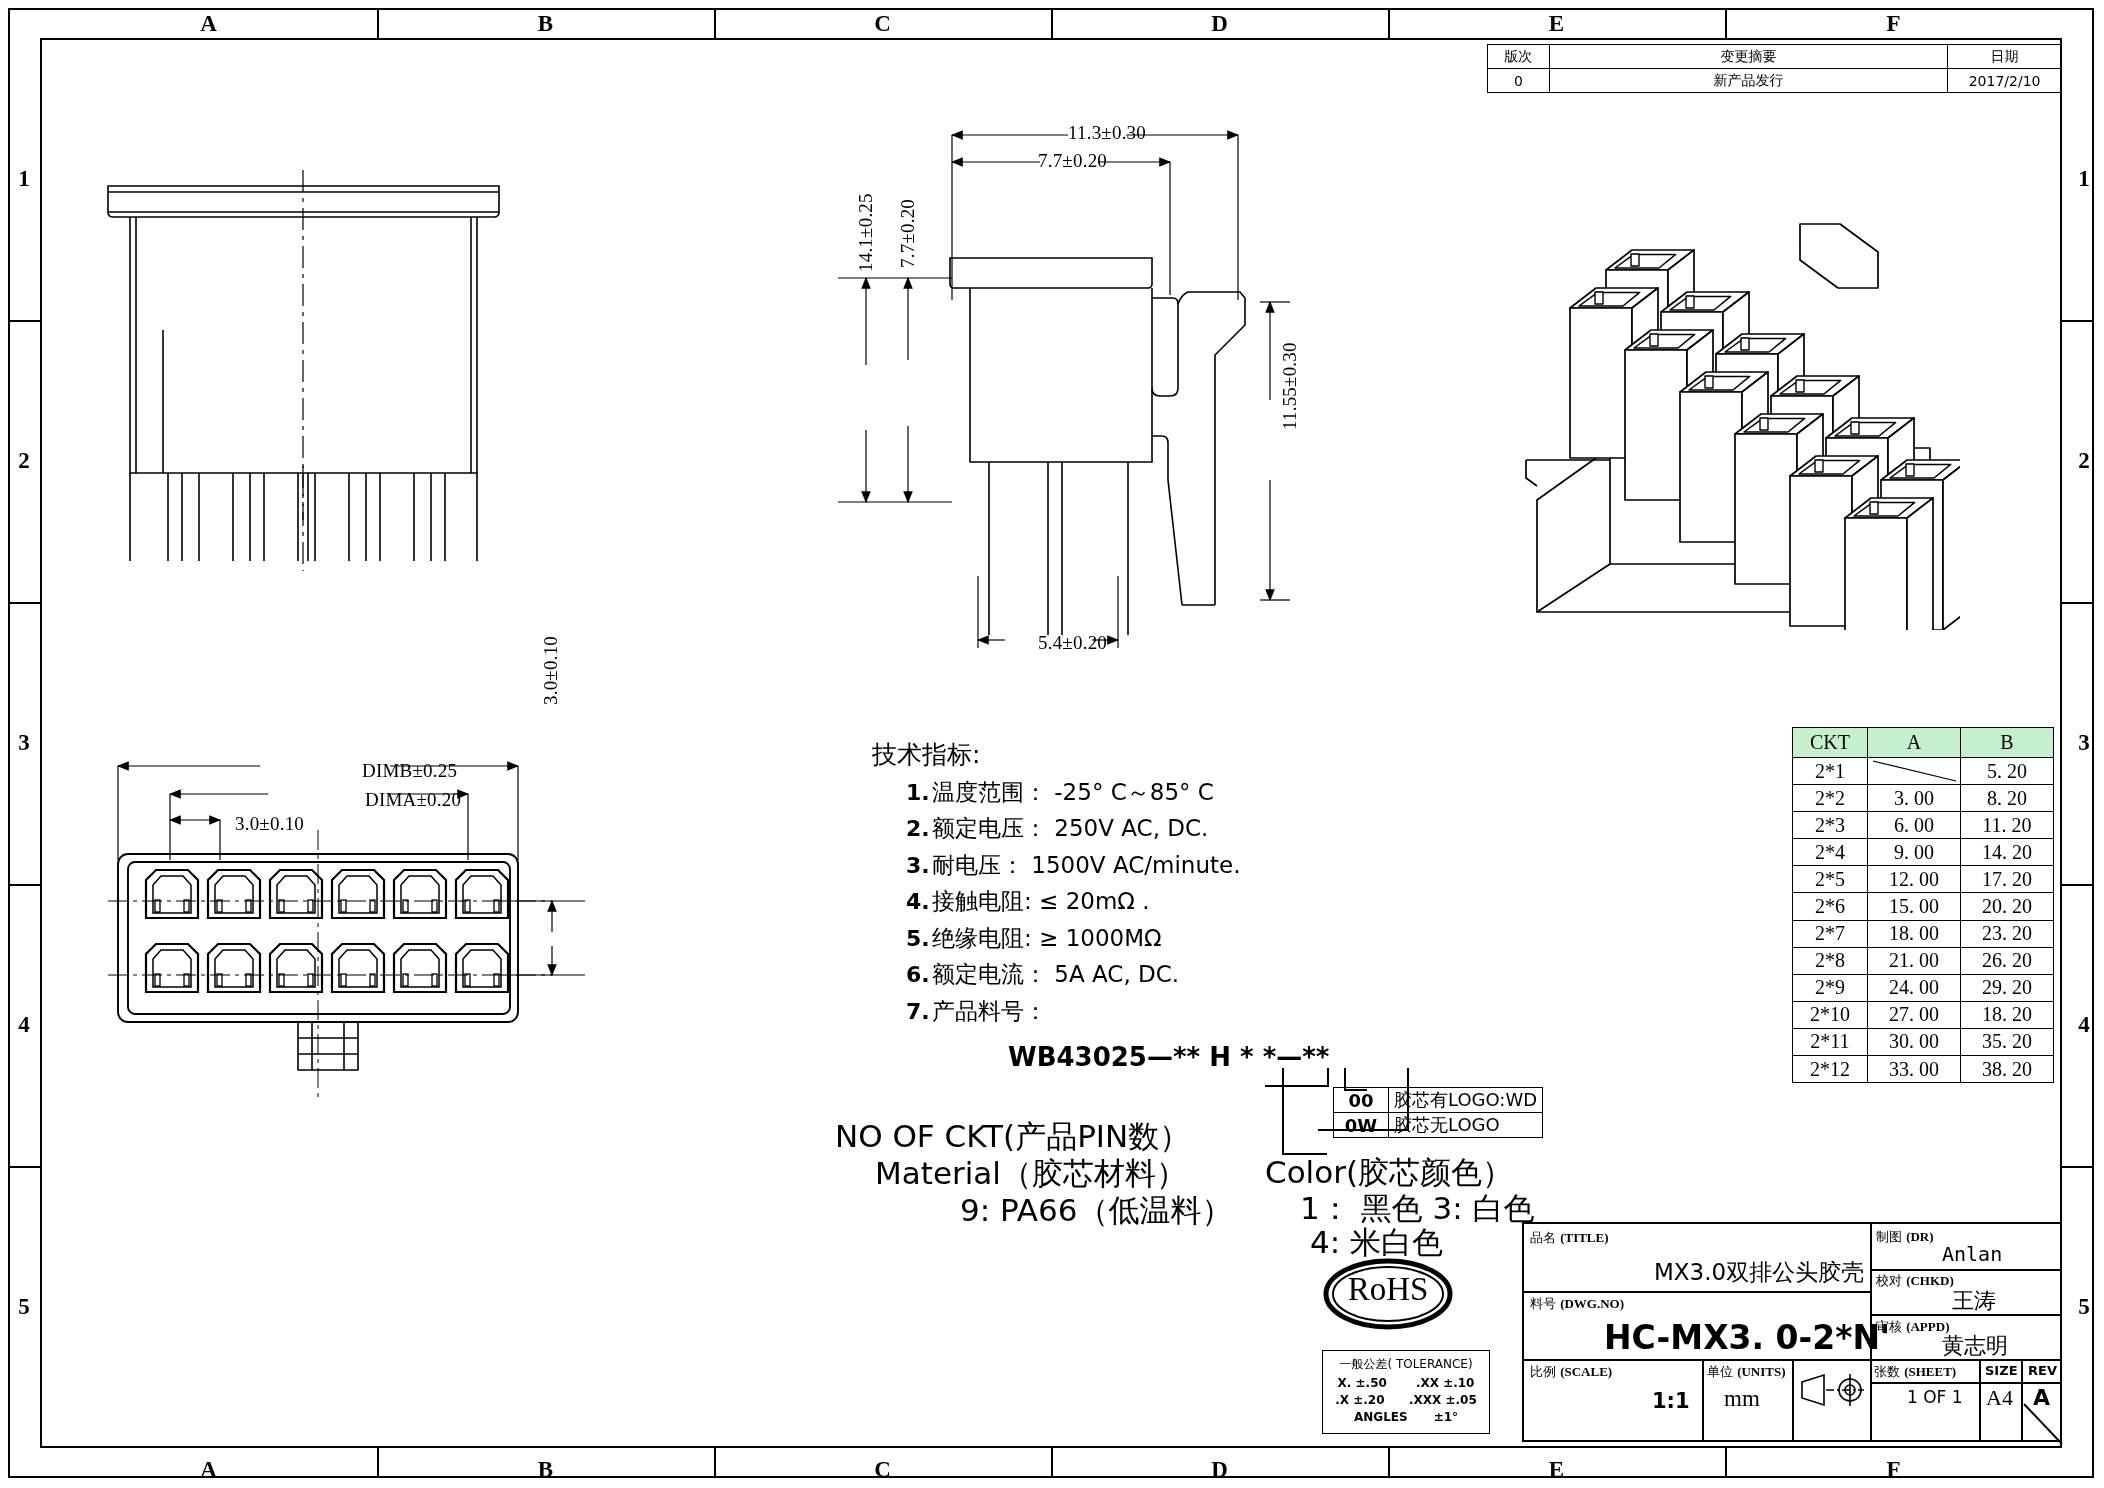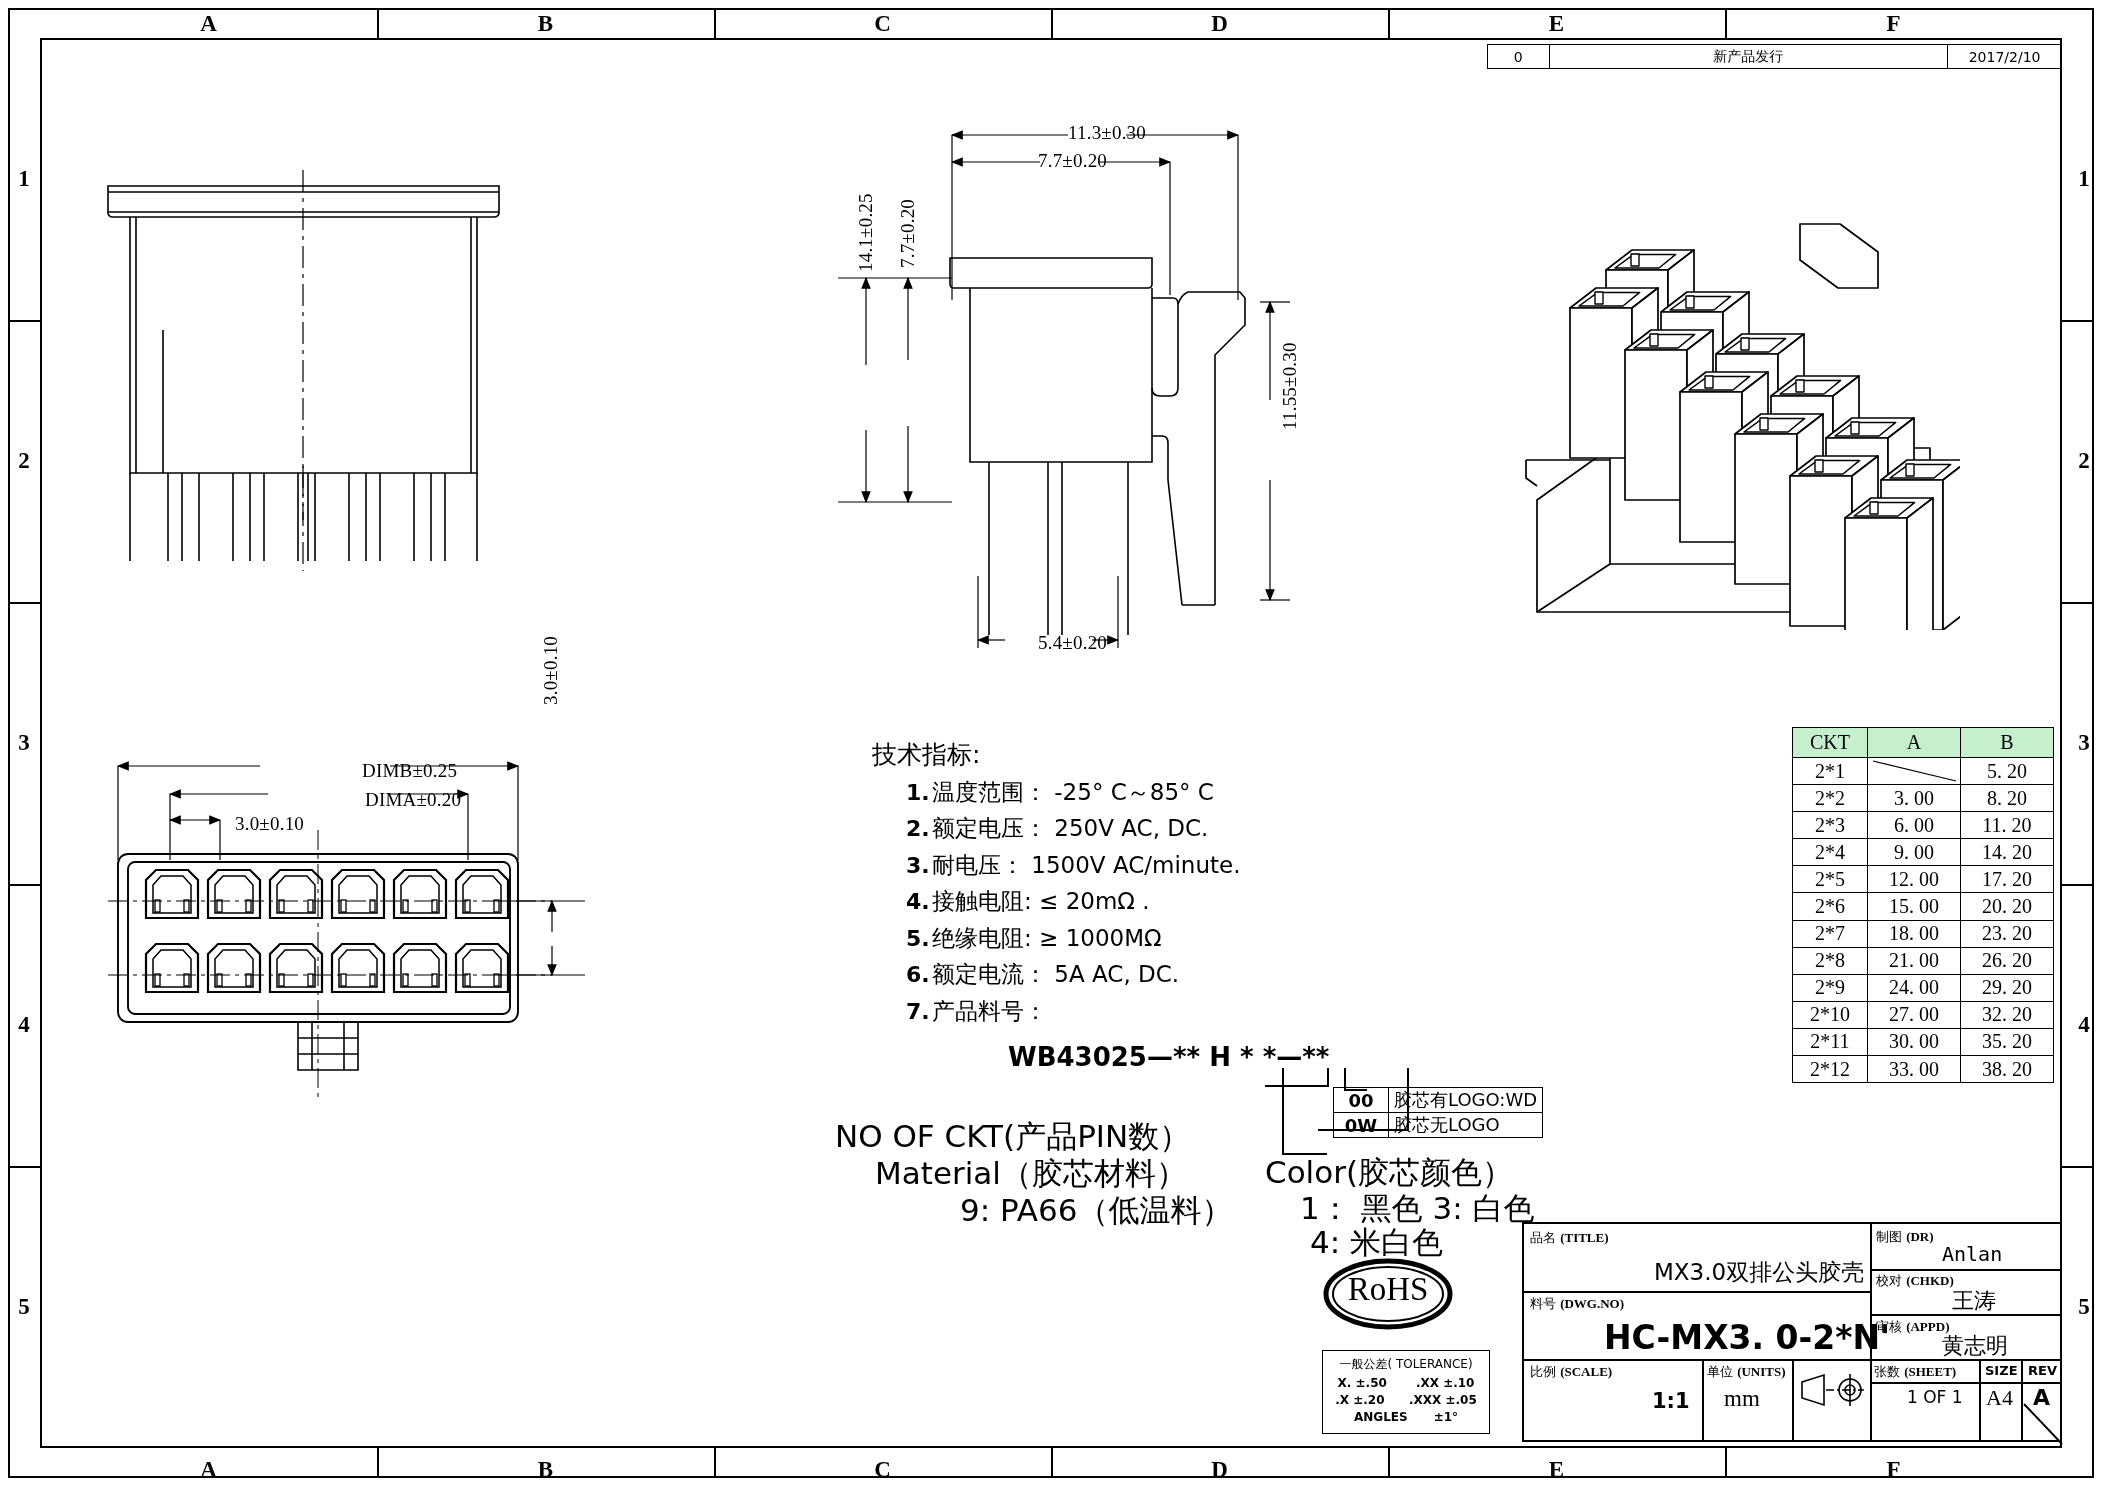--- a/index.html
+++ b/index.html
@@ -114,20 +114,25 @@
     <div class="abs tick" style="left: 8px; top: 884px; width: 32px; height: 2px;"></div>
     <div class="abs tick" style="left: 2062px; top: 884px; width: 32px; height: 2px;"></div>
     <div class="abs zone-label nosel" style="left: 6px; top: 1295px; width: 36px;">5</div>
     <div class="abs zone-label nosel" style="left: 2066px; top: 1295px; width: 36px;">5</div>
     <div class="abs tick" style="left: 8px; top: 1166px; width: 32px; height: 2px;"></div>
     <div class="abs tick" style="left: 2062px; top: 1166px; width: 32px; height: 2px;"></div>
   </div>
 
 <table class="abs" id="rev-table">
   <tbody>
+      <tr>
+    <td class="rv-c1 cn">版次</td>
+    <td class="rv-c2 cn">变更摘要</td>
+    <td class="rv-c3 cn">日期</td>
+  </tr>
   <tr>
     <td class="rv-c1">0</td>
     <td class="rv-c2 cn">新产品发行</td>
     <td class="rv-c3">2017/2/10</td>
   </tr>
 </tbody>
   </table>
 
 <svg class="abs" style="left:100px;top:160px;" width="470" height="370">
   <g fill="none" stroke="#000" stroke-width="1.6">
@@ -572,21 +577,21 @@
         <td class="ck-c3">26. 20</td>
       </tr>
       <tr>
         <td class="ck-c1">2*9</td>
         <td class="ck-c2">24. 00</td>
         <td class="ck-c3">29. 20</td>
       </tr>
       <tr>
         <td class="ck-c1">2*10</td>
         <td class="ck-c2">27. 00</td>
-        <td class="ck-c3">32. 20</td>
+        <td class="ck-c3">18. 20</td>
       </tr>
       <tr>
         <td class="ck-c1">2*11</td>
         <td class="ck-c2">30. 00</td>
         <td class="ck-c3">35. 20</td>
       </tr>
       <tr>
         <td class="ck-c1">2*12</td>
         <td class="ck-c2">33. 00</td>
         <td class="ck-c3">38. 20</td>

